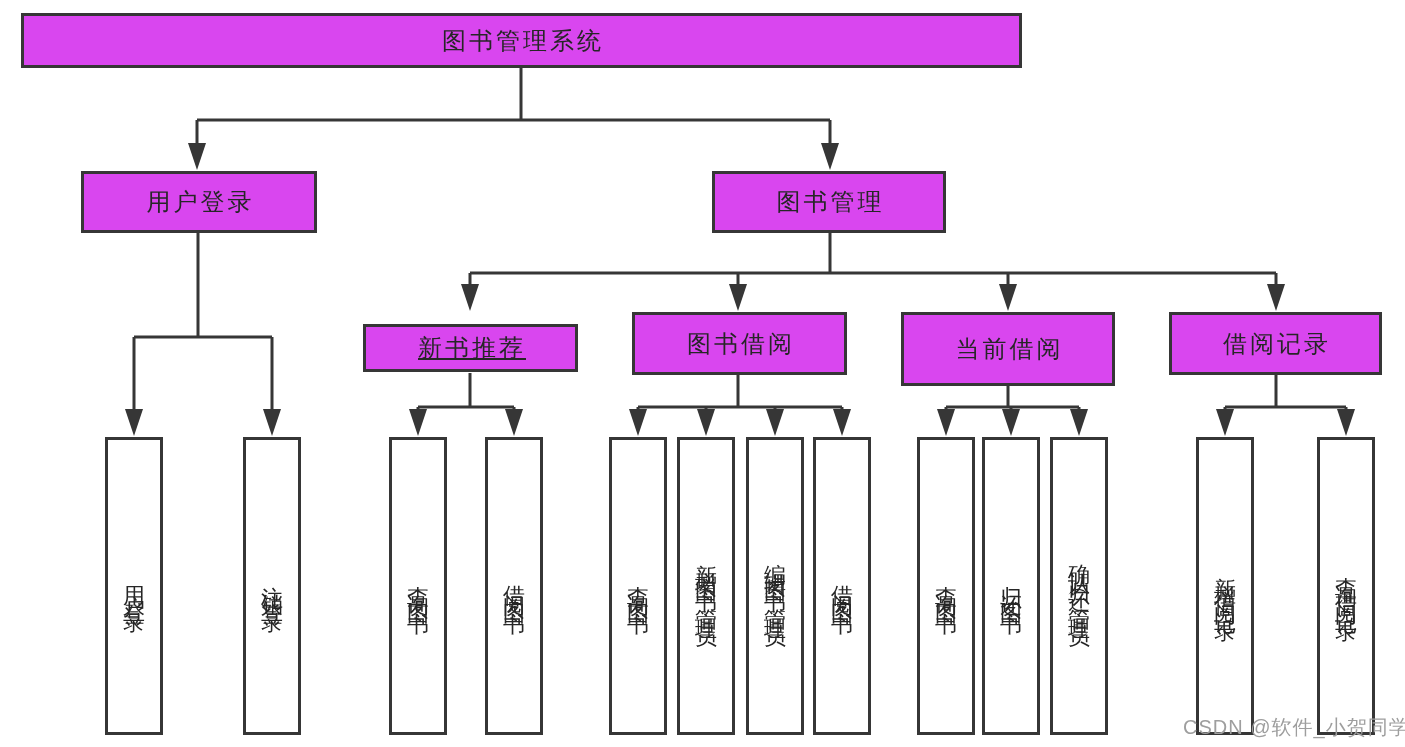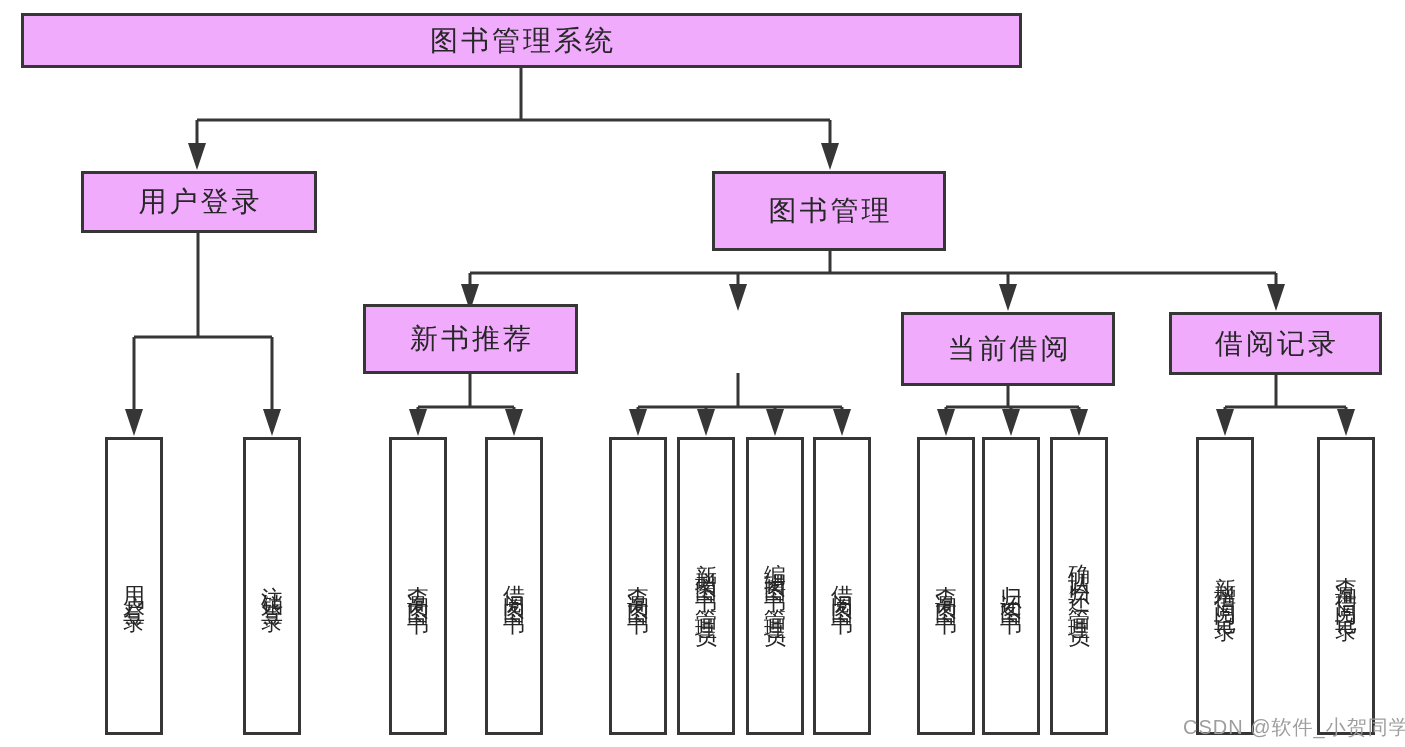--- a/index.html
+++ b/index.html
@@ -13,25 +13,25 @@
   }
   #connector-svg {
     position: absolute;
     left: 0; top: 0;
     width: 1405px; height: 747px;
   }
   .hnode {
     position: absolute;
     box-sizing: border-box;
     border: 3px solid #363636;
-    background: #f0abfc;
+    background: #d946ef;
     display: flex;
     align-items: center;
     justify-content: center;
-    font-size: 28px;
+    font-size: 24px;
     letter-spacing: 3px;
     color: #262626;
     white-space: nowrap;
     text-indent: 3px;
     text-align: right;
   }
   .vnode {
     position: absolute;
     box-sizing: border-box;
     border: 3px solid #363636;
@@ -96,23 +96,24 @@
       <path d="M1011 436 l-9 -27 h18 z"></path>
       <path d="M1079 436 l-9 -27 h18 z"></path>
       <path d="M1225 436 l-9 -27 h18 z"></path>
       <path d="M1346 436 l-9 -27 h18 z"></path>
     </g>
   </svg>
 
   <div class="hnode" style="left:21px; top:13px; width:1001px; height:55px;">图书管理系统</div>
 
   <div class="hnode" style="left:81px; top:171px; width:236px; height:62px;">用户登录</div>
-  <div class="hnode" style="left:712px; top:171px; width:234px; height:80px;">图书管理</div>
+  <div class="hnode" style="left:712px; top:171px; width:234px; height:62px;">图书管理</div>
 
-  <div class="hnode" style="left:363px; top:304px; width:215px; height:70px;">新书推荐</div>
+  <div class="hnode" style="left:363px; top:324px; width:215px; height:48px;text-decoration:underline;">新书推荐</div>
+  <div class="hnode" style="left:632px; top:312px; width:215px; height:63px;">图书借阅</div>
   <div class="hnode" style="left:901px; top:312px; width:214px; height:74px;">当前借阅</div>
   <div class="hnode" style="left:1169px; top:312px; width:213px; height:63px;">借阅记录</div>
 
   <div class="vnode" style="left:105px; top:437px; width:58px; height:298px;">用户登录</div>
   <div class="vnode" style="left:243px; top:437px; width:58px; height:298px;">注销登录</div>
 
   <div class="vnode" style="left:389px; top:437px; width:58px; height:298px;">查询图书</div>
   <div class="vnode" style="left:485px; top:437px; width:58px; height:298px;">借阅图书</div>
 
   <div class="vnode" style="left:609px; top:437px; width:58px; height:298px;">查询图书</div>

